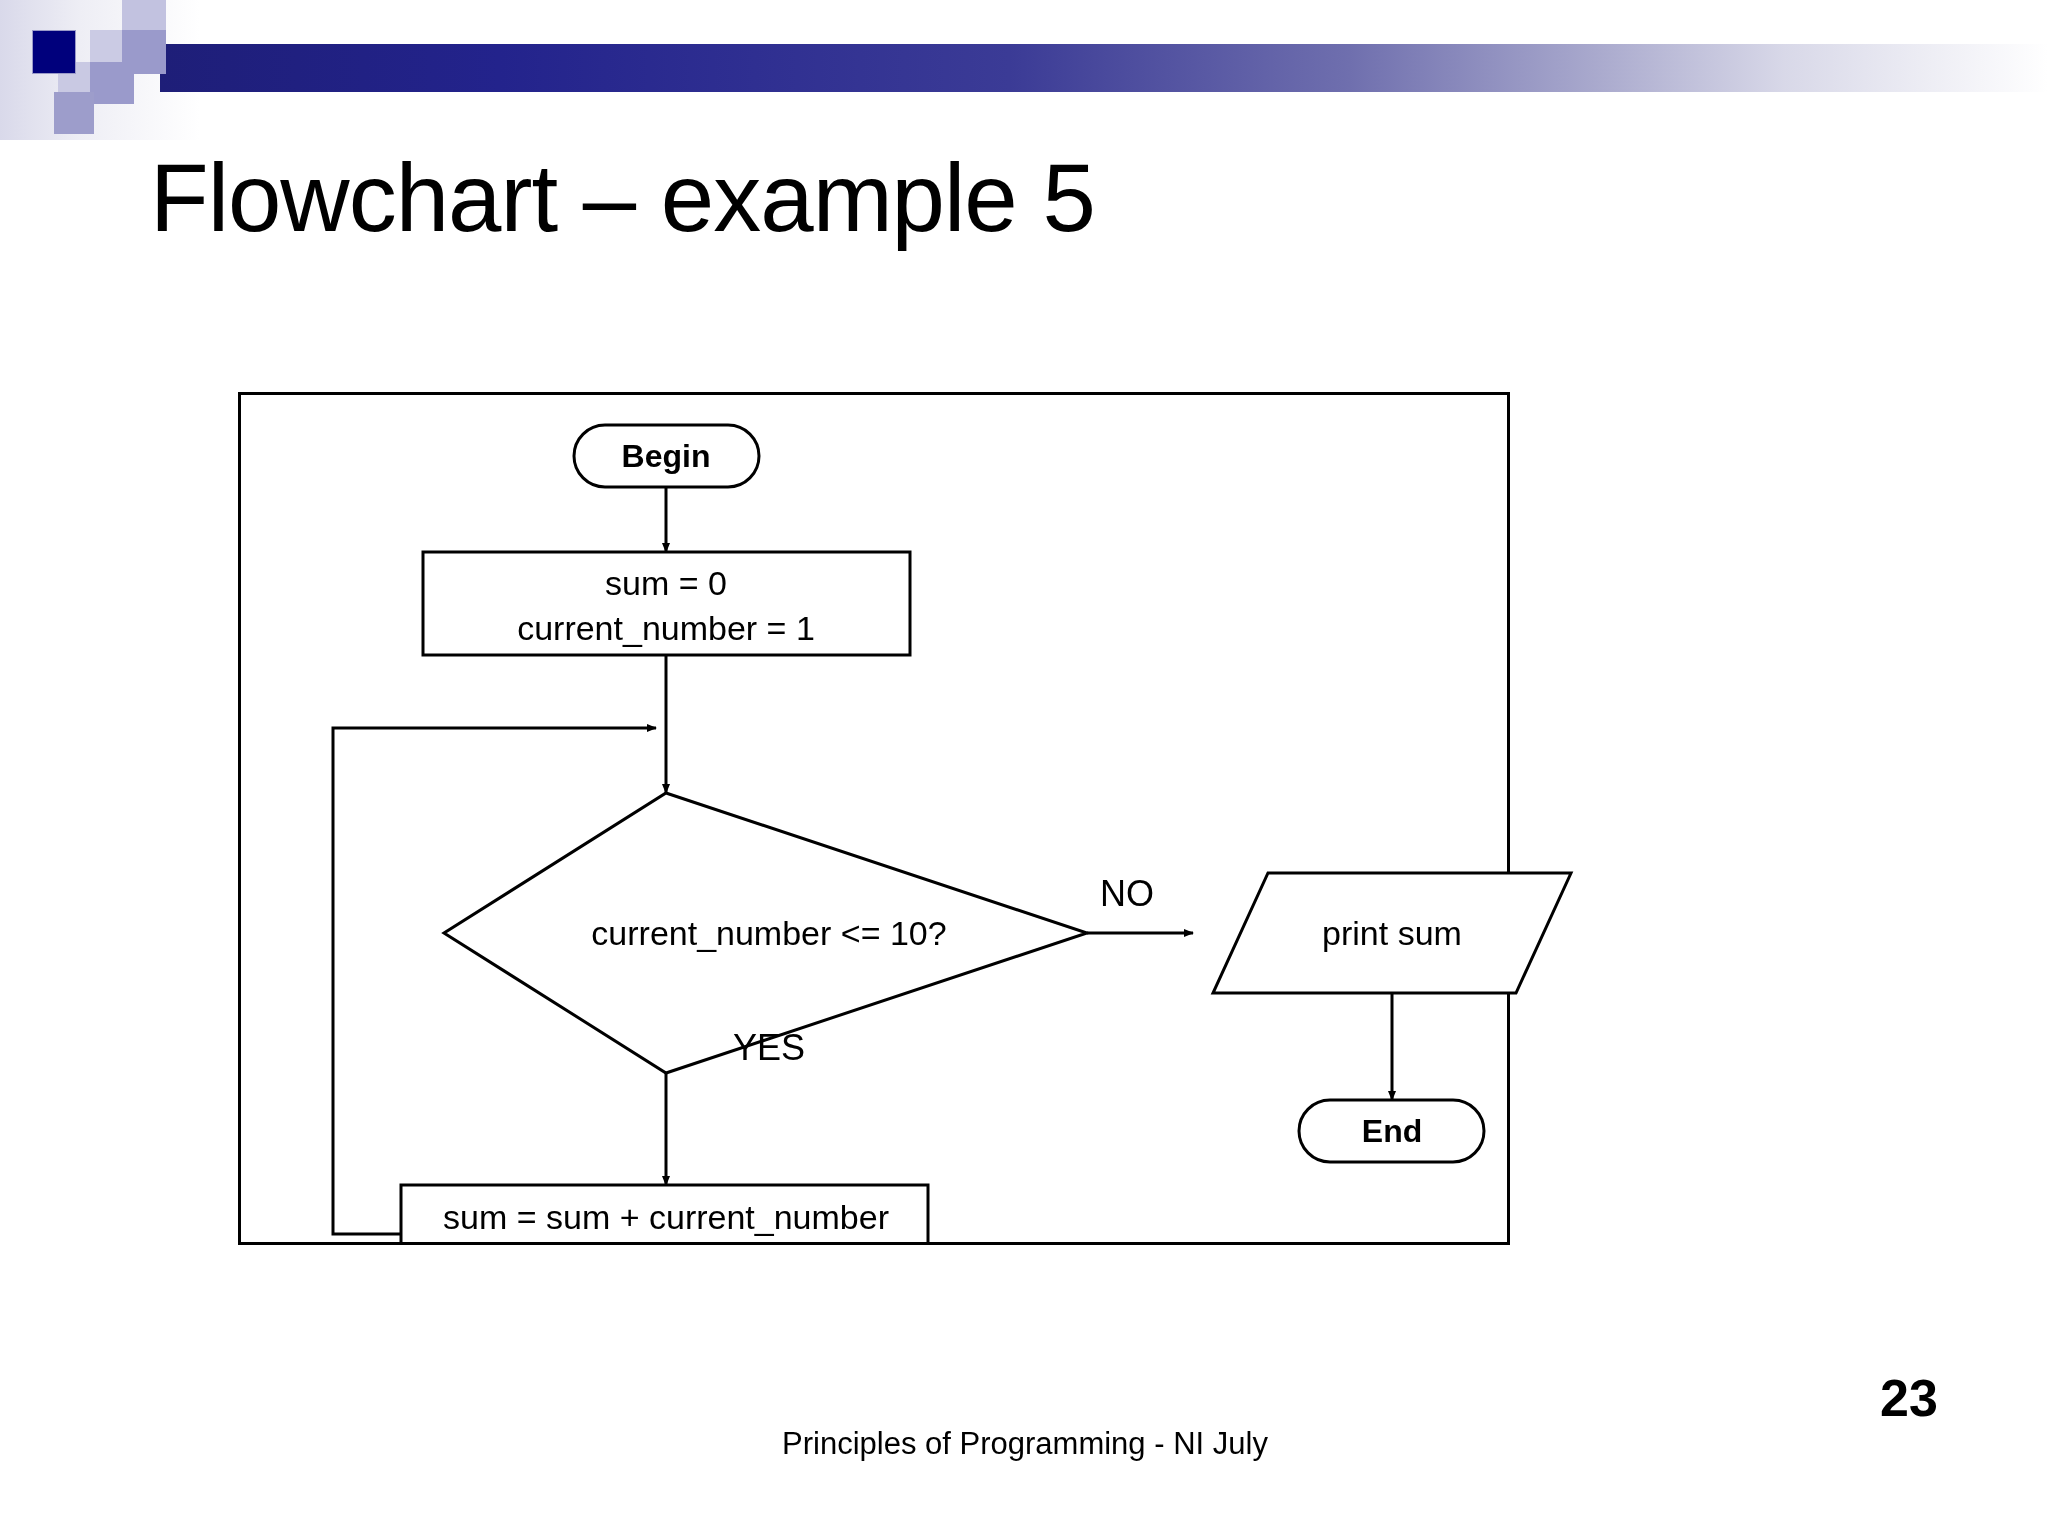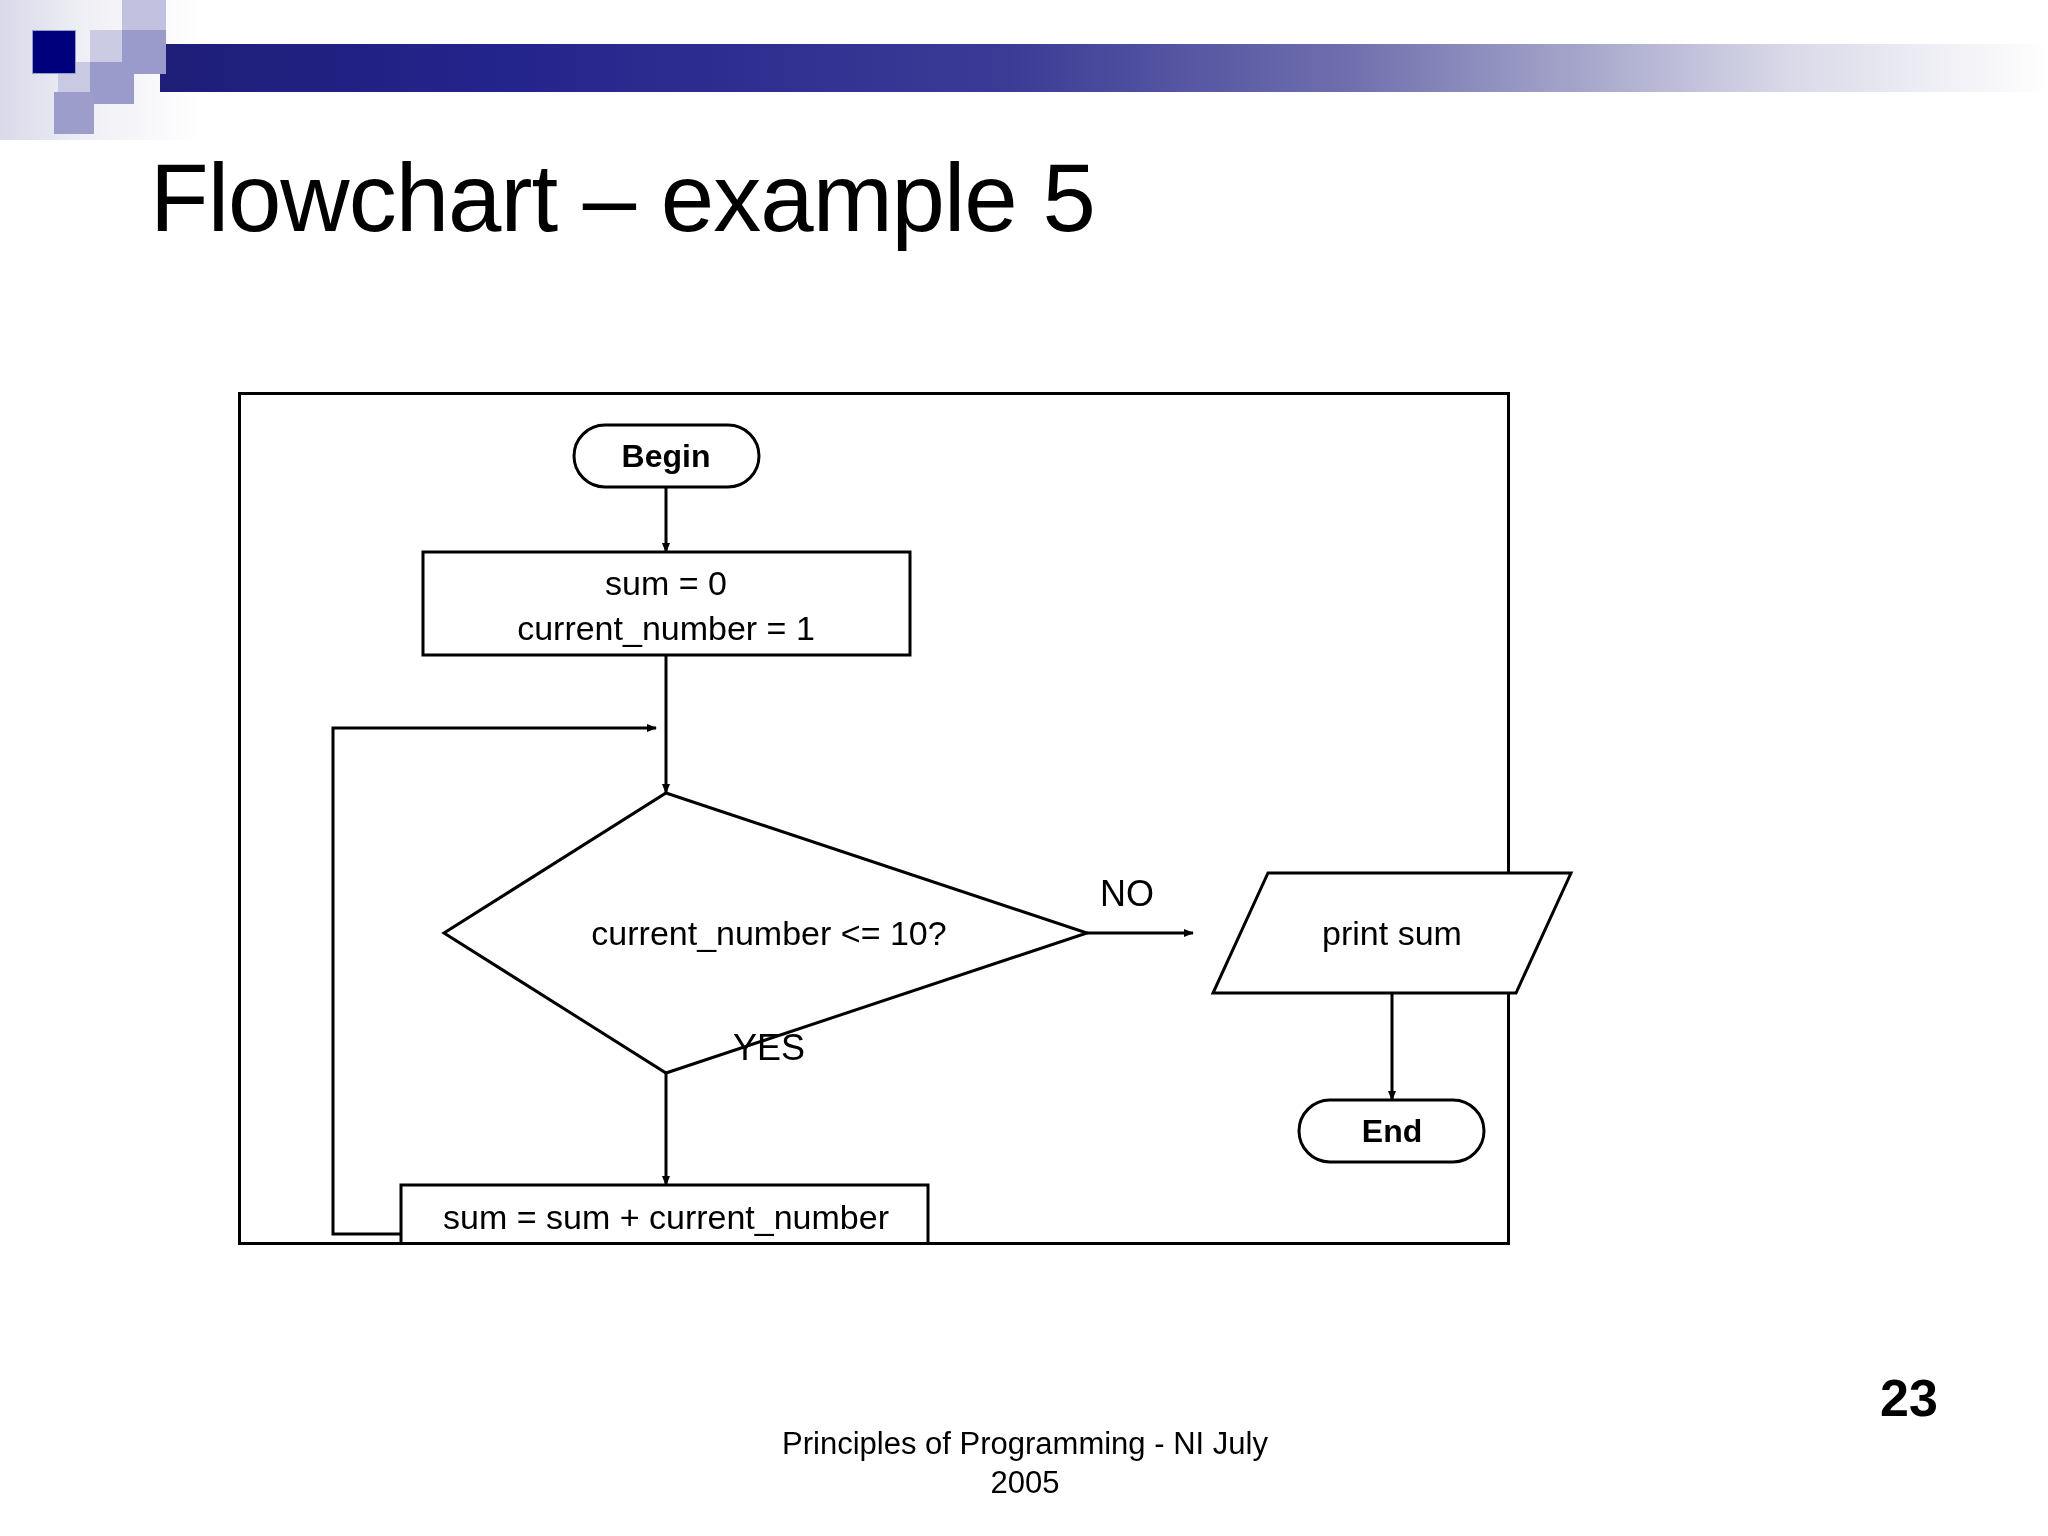--- a/index.html
+++ b/index.html
@@ -219,16 +219,15 @@
     <g>
       <rect class="shape" x="1058" y="705" width="185" height="62" rx="31" ry="31"></rect>
       <text class="fc-text-bold" x="1151" y="747" text-anchor="middle">End</text>
     </g>
 
   </svg>
 </div>
 
 <div id="footer-text">
   <span>Principles of Programming - NI July</span>
-  <span class="l2">2005</span>
 </div>
 
 <div id="page-number">23</div>
 
 </body></html>

